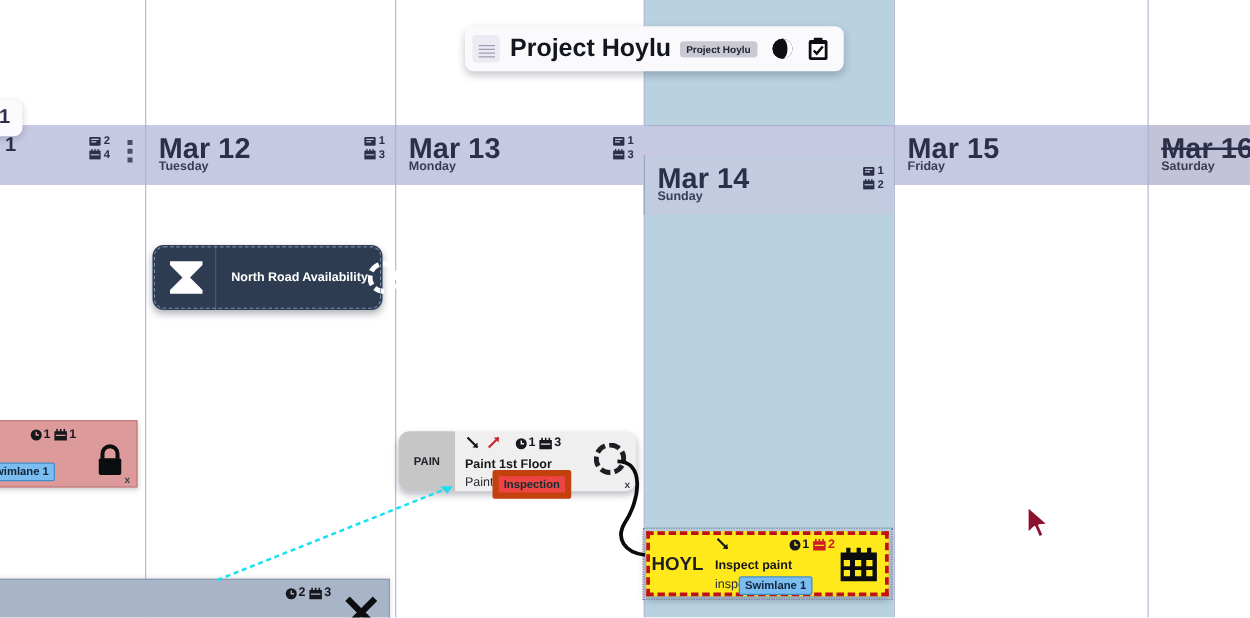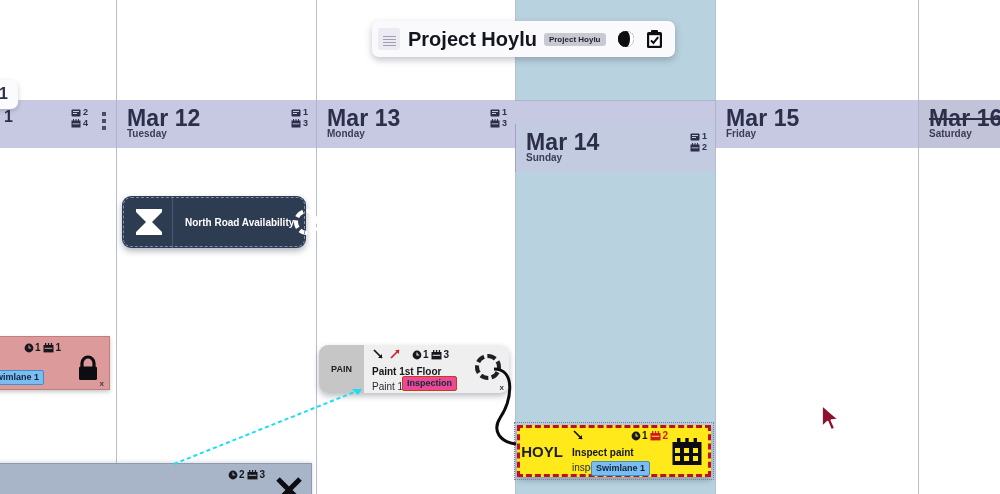--- a/index.html
+++ b/index.html
@@ -301,21 +301,21 @@
 
   .tag {
     position: absolute;
     font-size: 9px;
     font-weight: 700;
     padding: 1px 4px 2px 4px;
     border-radius: 2px;
     white-space: nowrap;
     line-height: 1.15;
   }
-  .tag-inspection { background: #ec4899; color: #0e2f2f; border: 1px solid #c2410c; right: 6px; top: 31px; }
+  .tag-inspection { background: #ef4444; color: #0e2f2f; border: 5px solid #c2410c; right: 6px; top: 31px; }
   .tag-swimlane-y { background: #7bbdf0; color: #10243a; border: 1px solid #3f8dc9; right: 58px; top: 33px; }
   .tag-swimlane-p { background: #7bbdf0; color: #10243a; border: 1px solid #3f8dc9; left: 36px; top: 33px; }
 
   .card-x {
     position: absolute; right: 5px; bottom: 1px;
     font-size: 8px; font-weight: 700; color: #3c3e48;
   }
   .big-x {
     position: absolute; right: 8px; top: 12px;
     width: 28px; height: 28px;

